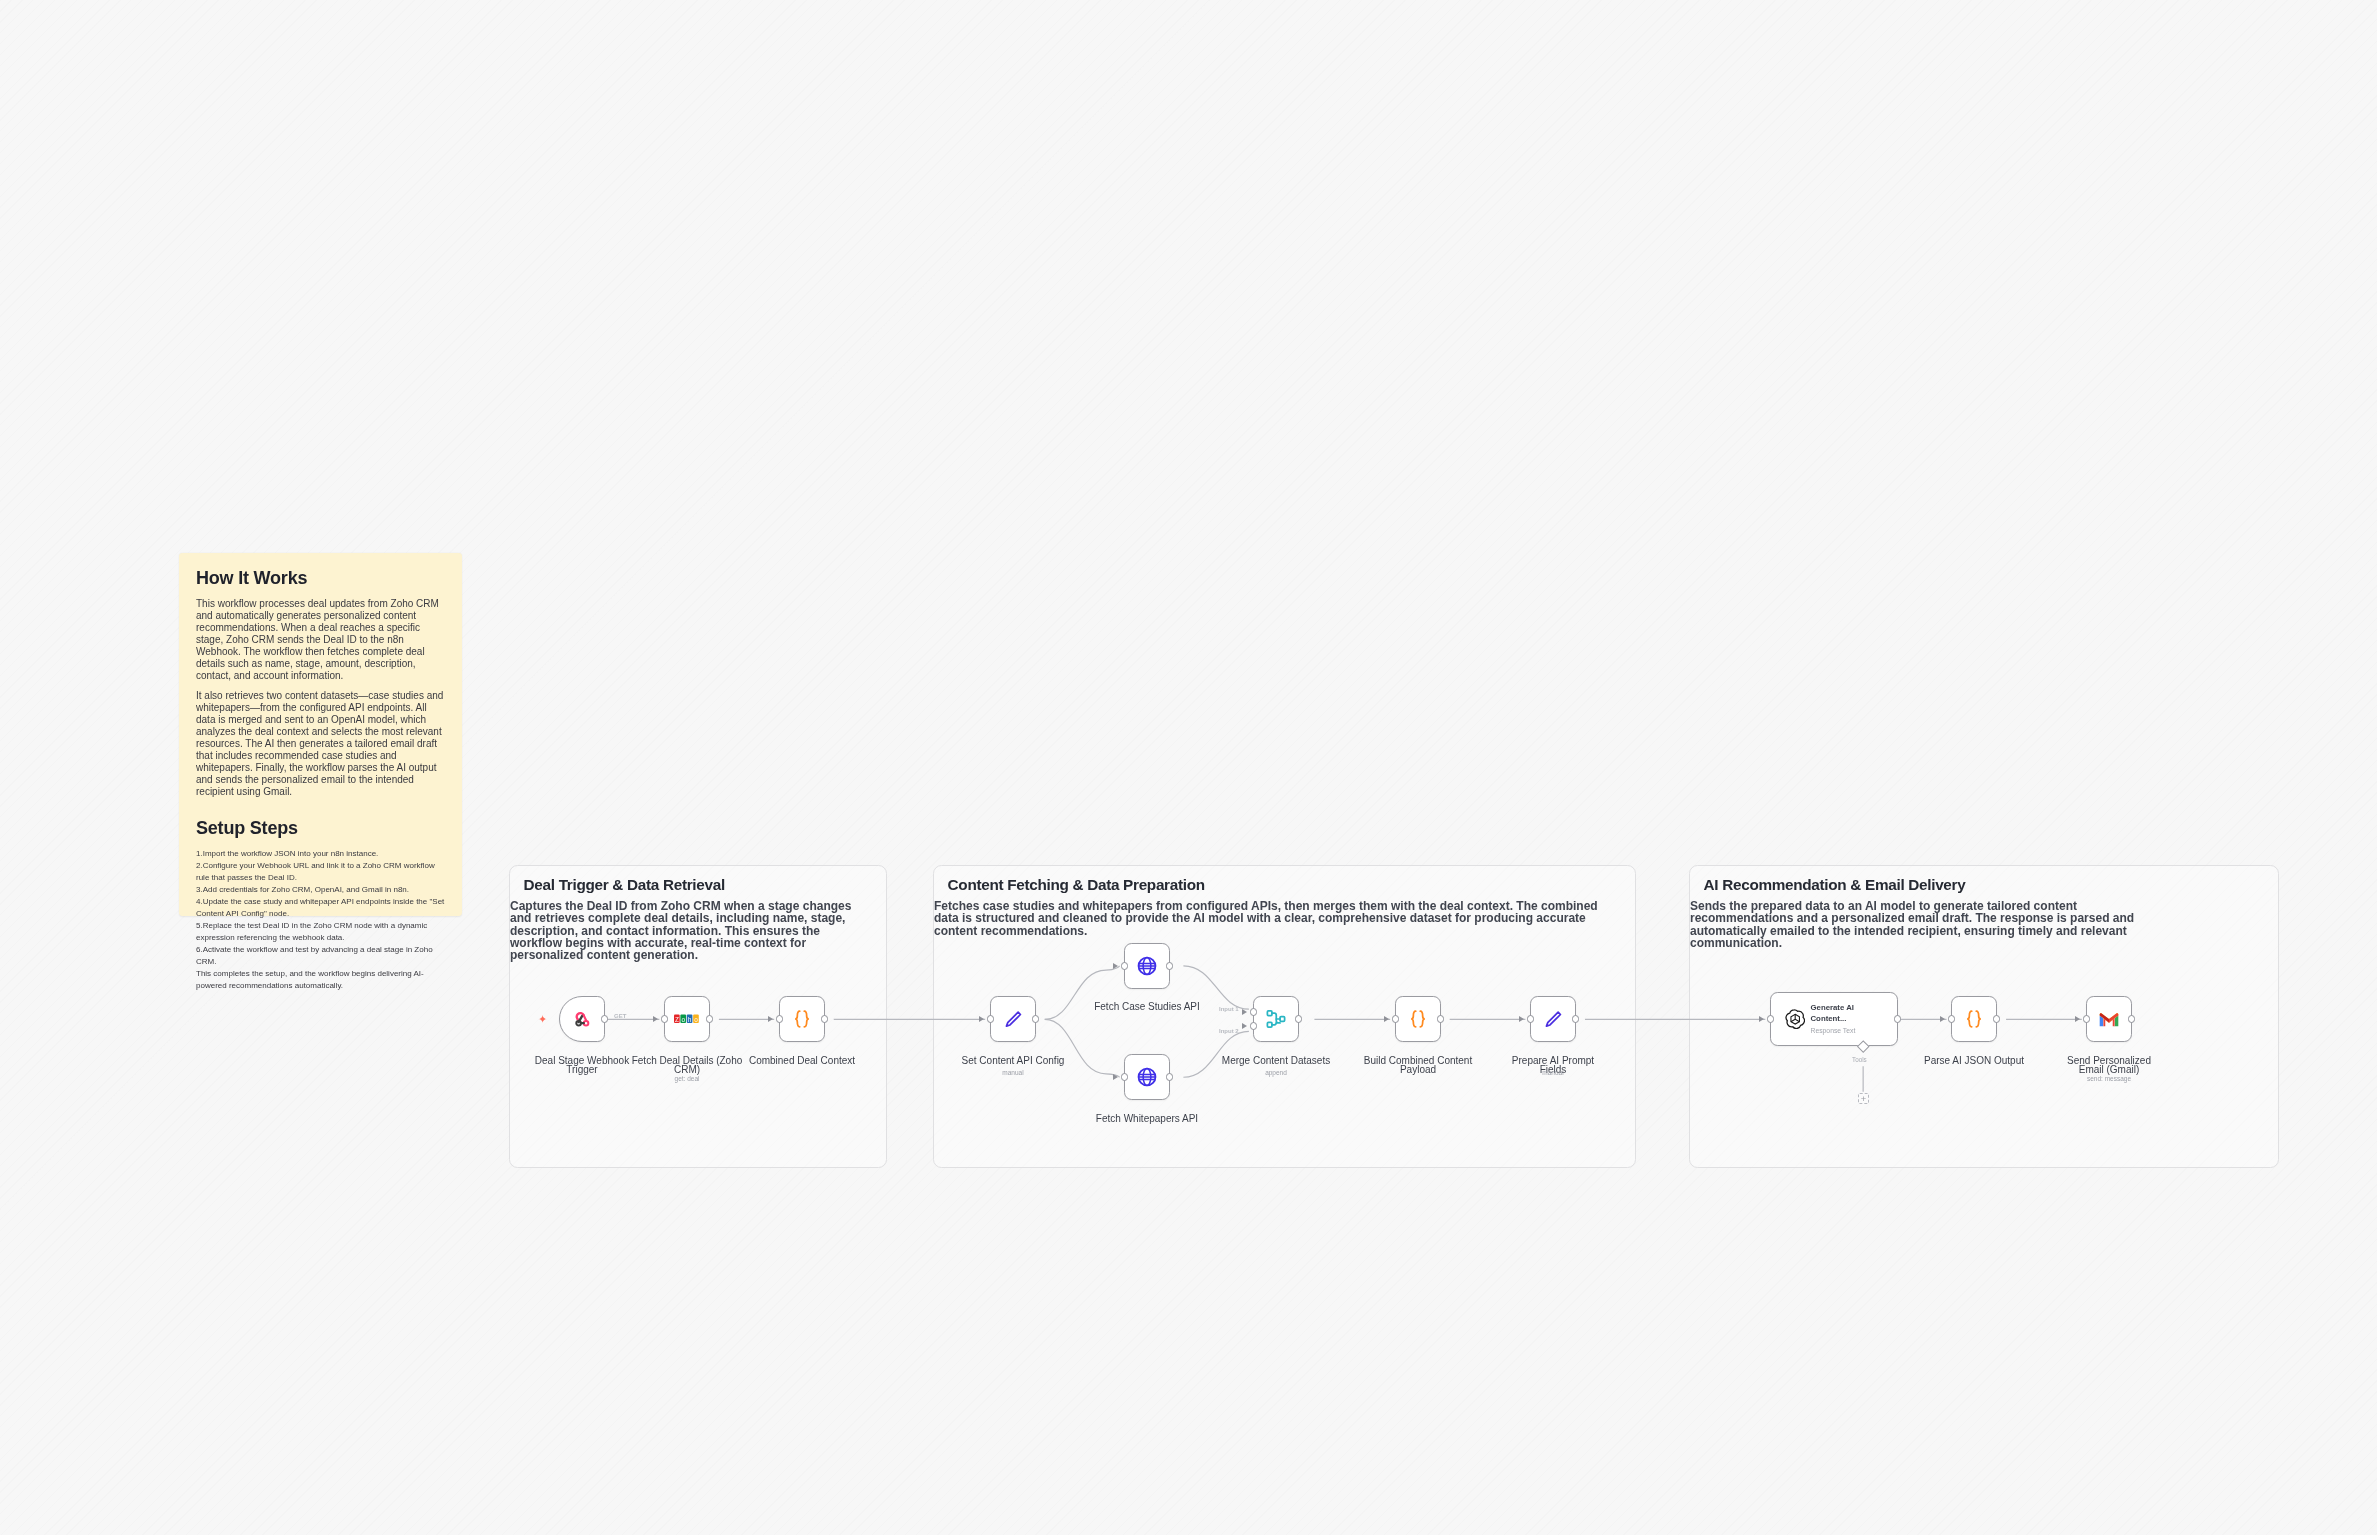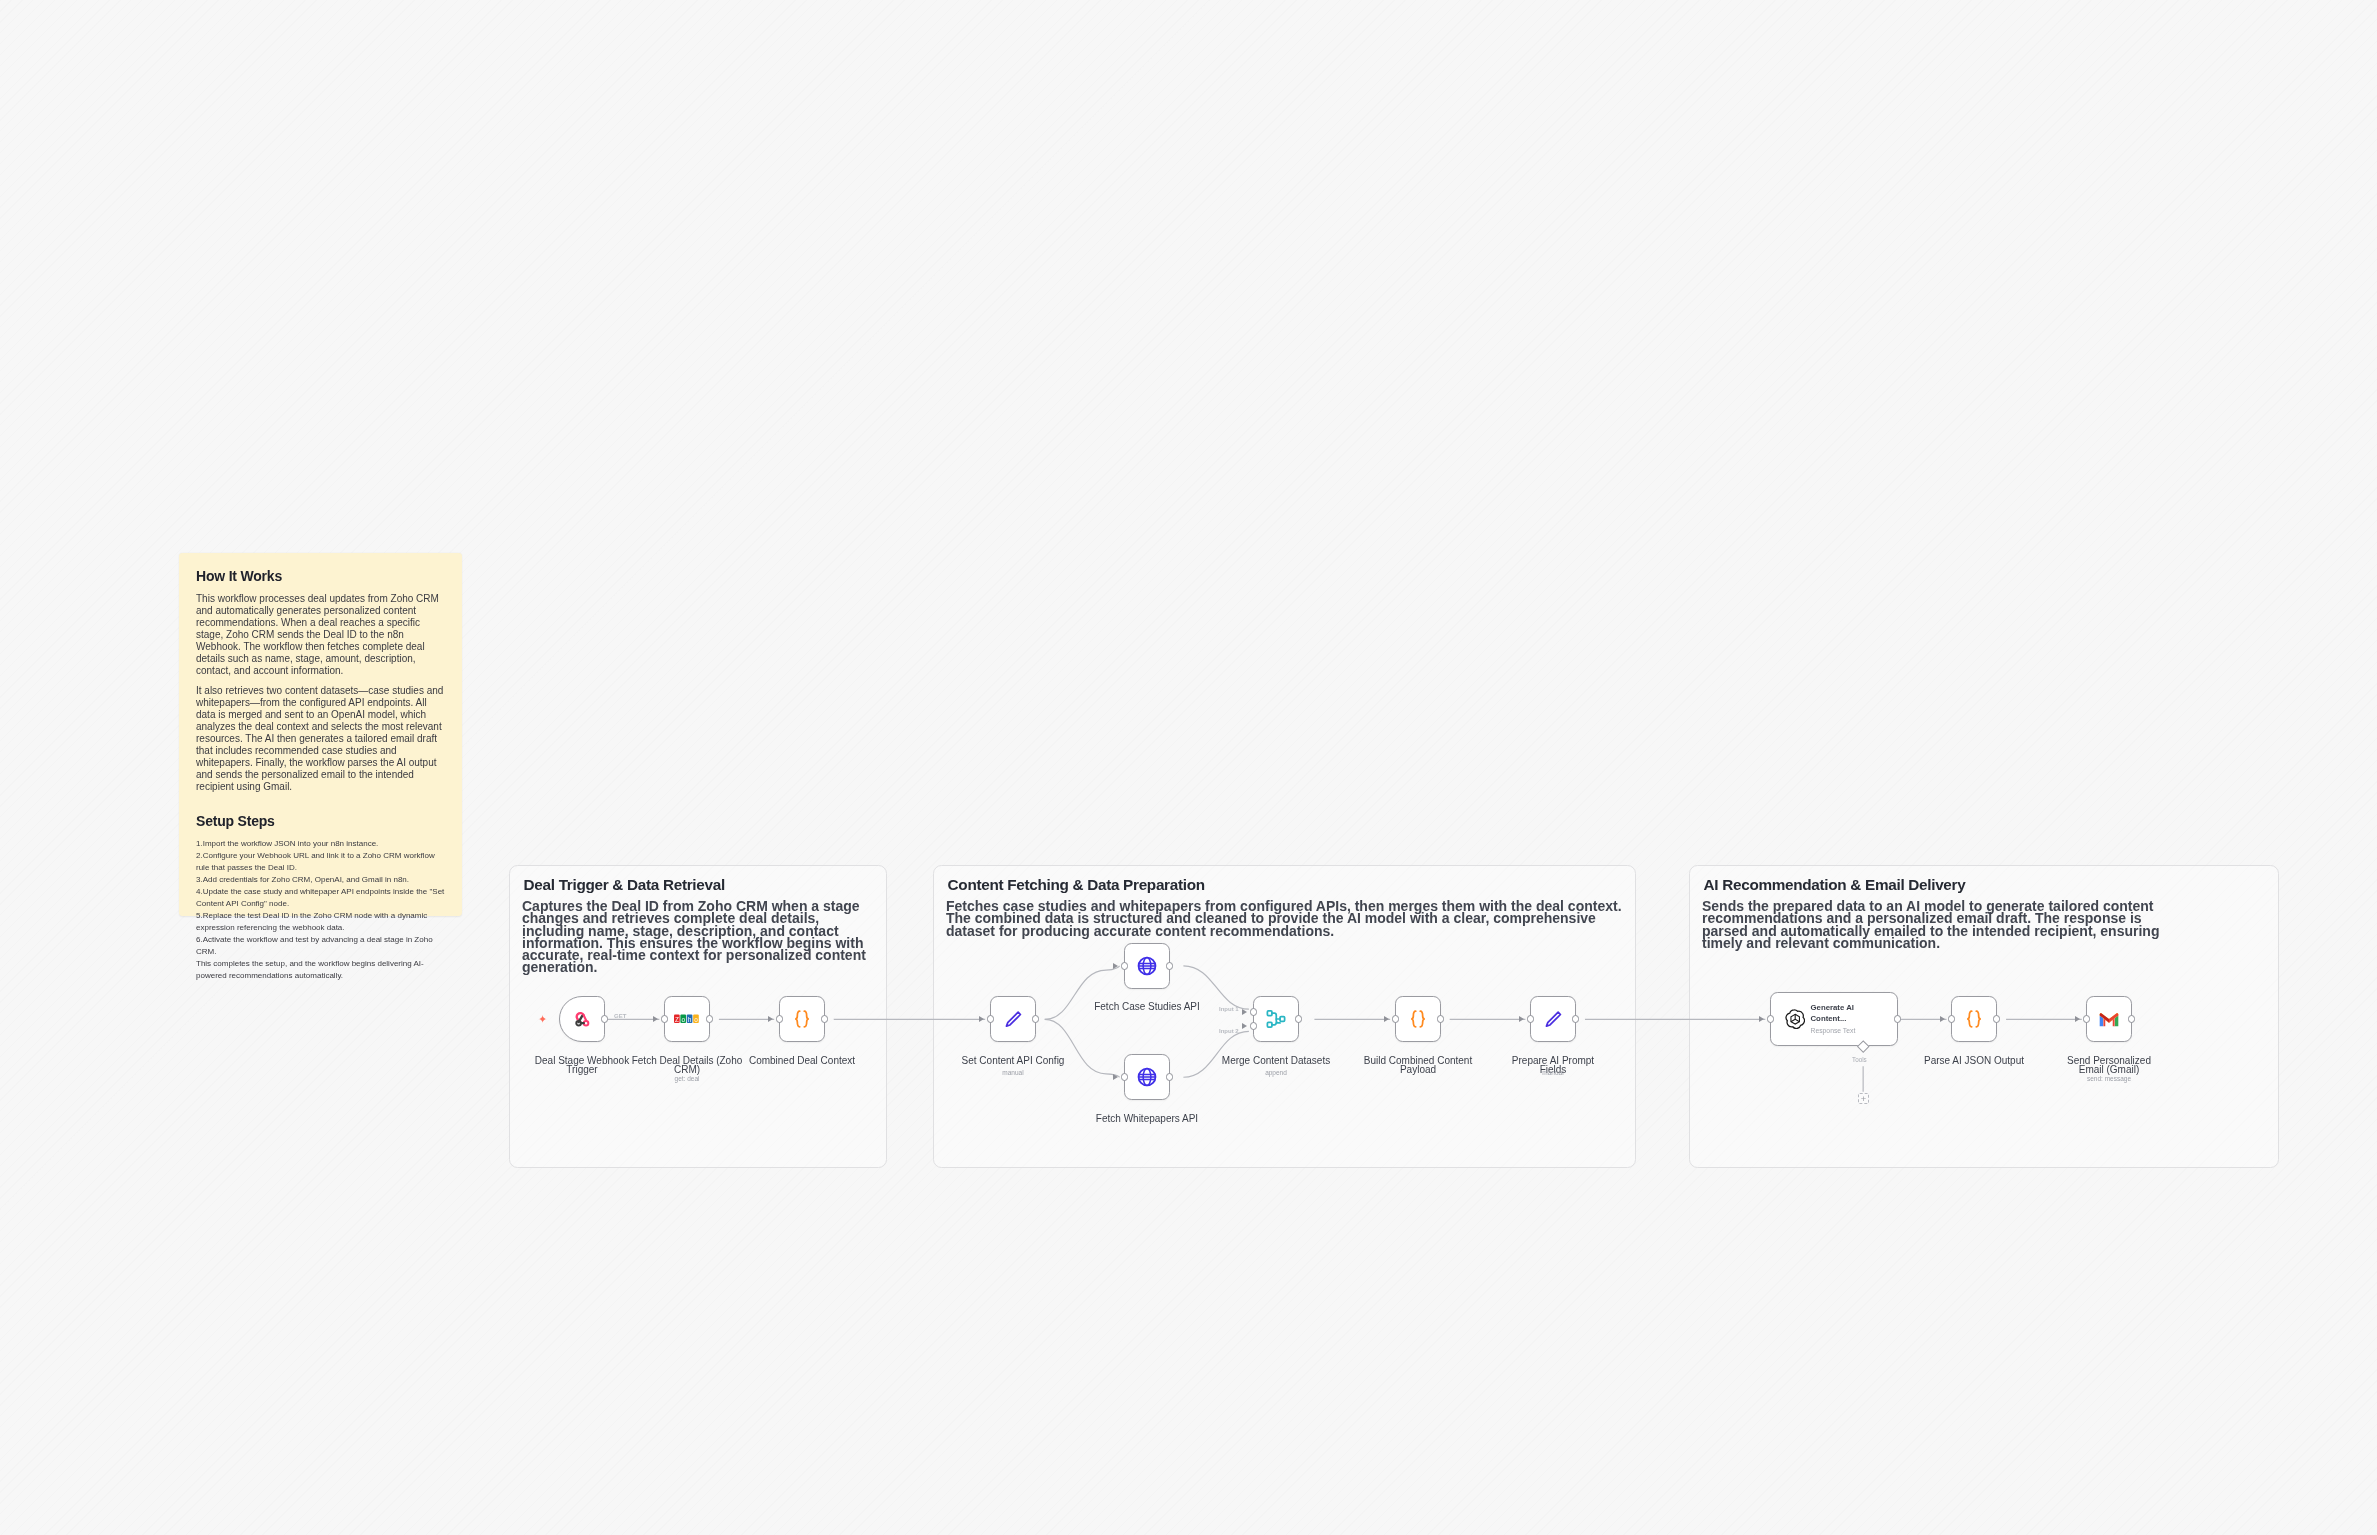--- a/index.html
+++ b/index.html
@@ -28,21 +28,21 @@
     position: absolute;
     left: 179px; top: 553px;
     width: 283px; height: 363px;
     background: #fdf3d1;
     border-radius: 3.4px;
     padding: 15.3px 17px 8.5px 17px;
     box-shadow: 0 0.9px 1.7px rgba(0,0,0,0.07);
   }
   .sticky h2 {
     margin: 0 0 8.5px 0;
-    font-size: 14px;
+    font-size: 18px;
     font-weight: 700;
     color: #20222b;
     letter-spacing: -0.2px;
   }
   .sticky h2.second { margin-top: 20px; }
   .sticky p {
     margin: 0 0 8.5px 0;
     font-size: 10px;
     line-height: 12px;
     color: #3a3a40;
@@ -60,22 +60,22 @@
     position: absolute;
     left: 13.6px; top: 10.2px;
     font-size: 15.3px;
     font-weight: 700;
     color: #262a33;
     letter-spacing: -0.3px;
     white-space: nowrap;
   }
   .group-desc {
     position: absolute;
-    left: 12px; top: 34px;
-    font-size: 14px;
+    left: 0; top: 34px;
+    font-size: 12px;
     font-weight: 700;
     line-height: 12.3px;
     color: #41454f;
   }
 
   #group-1 { left: 509px; top: 865px; width: 378px; height: 303px; }
   #group-1 .group-desc { width: 353px; }
   #group-2 { left: 933px; top: 865px; width: 703px; height: 303px; }
   #group-2 .group-desc { width: 681px; }
   #group-3 { left: 1689px; top: 865px; width: 590px; height: 303px; }

